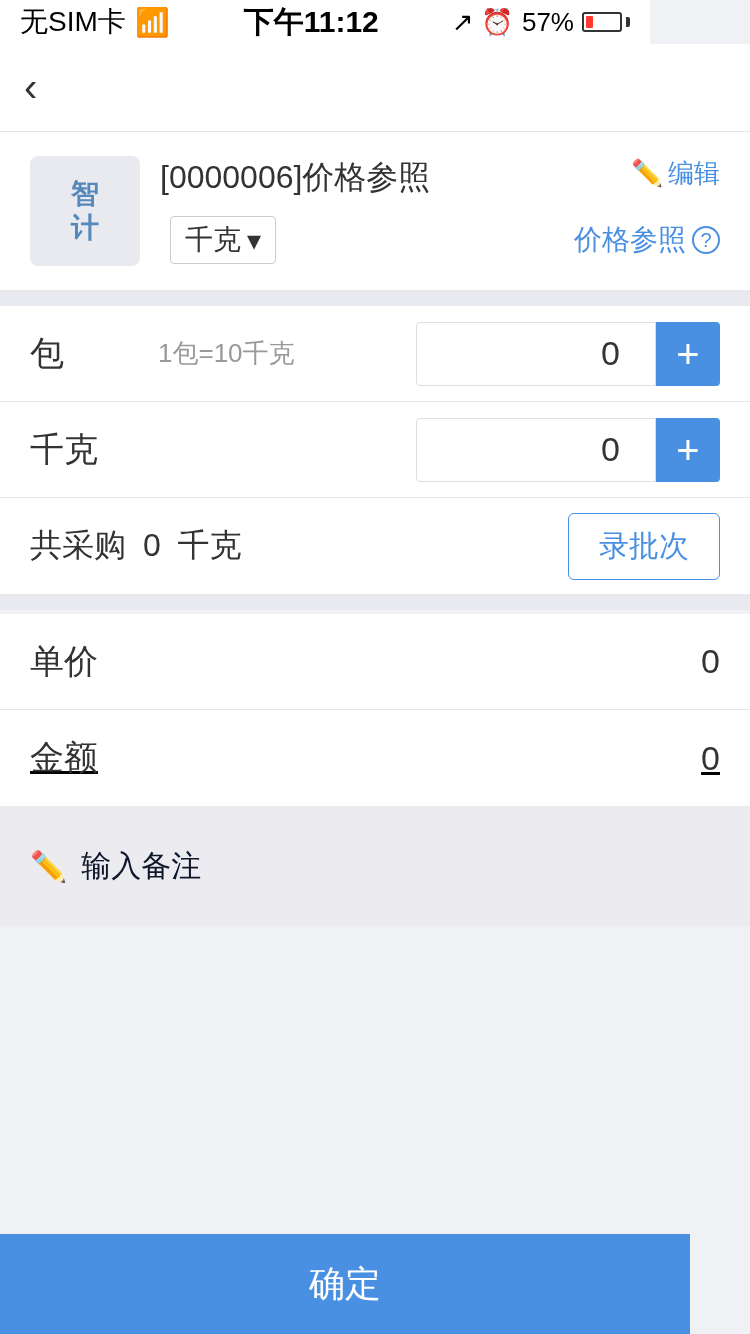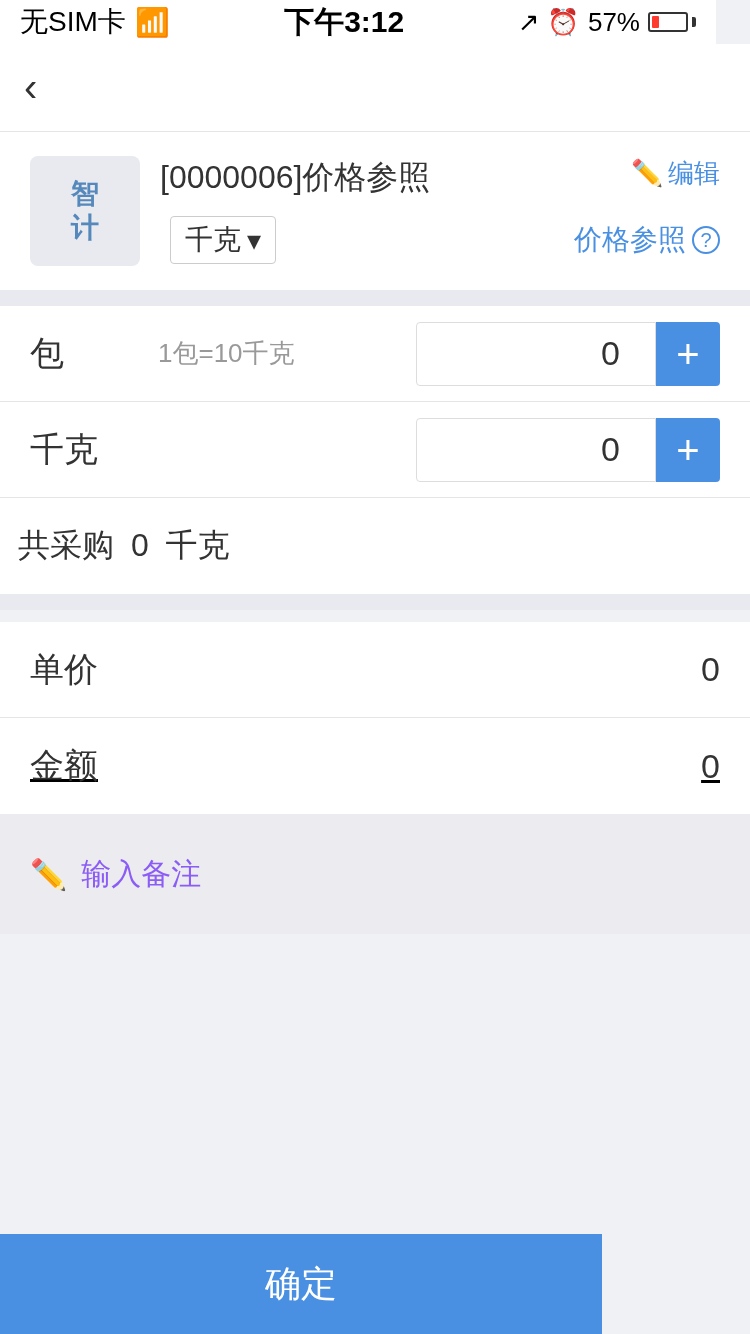--- a/index.html
+++ b/index.html
@@ -7,21 +7,21 @@
     body {
       width: 750px;
       min-height: 1334px;
       font-family: -apple-system, "PingFang SC", "Helvetica Neue", Arial, sans-serif;
       background: #f0f1f5;
       font-size: 32px;
     }
 
     
     .status-bar {
-      width: 716px;
+      width: 650px;
       height: 44px;
       background: #fff;
       display: flex;
       align-items: center;
       justify-content: space-between;
       padding: 0 20px;
       font-size: 28px;
       font-weight: 500;
     }
     .status-left { display: flex; align-items: center; gap: 10px; }
@@ -205,42 +205,42 @@
       justify-content: center;
       cursor: pointer;
       line-height: 1;
     }
 
     
     .summary-row {
       display: flex;
       align-items: center;
       justify-content: space-between;
-      padding: 0 18px;
+      padding: 0 30px;
       height: 96px;
       background: #fff;
     }
     .summary-text {
       font-size: 32px;
       color: #333;
     }
     .batch-btn {
       border: 1px solid #4a90e2;
       border-radius: 6px;
       padding: 12px 30px;
       font-size: 30px;
       color: #4a90e2;
       background: #fff;
       cursor: pointer;
     }
 
     
     .price-section {
       background: #fff;
-      margin-top: 12px;
+      margin-top: 4px;
     }
     .price-row {
       display: flex;
       align-items: center;
       justify-content: space-between;
       padding: 0 30px;
       height: 96px;
       border-bottom: 1px solid #e5e5e5;
     }
     .price-row-label {
@@ -261,36 +261,36 @@
       display: flex;
       align-items: center;
       gap: 14px;
     }
     .note-icon {
       font-size: 30px;
       color: #999;
     }
     .note-placeholder {
       font-size: 30px;
-      color: #8b5cf6;
+      color: #0f172a;
     }
 
     
     .content-body {
       flex: 1;
       background: #f0f1f5;
       min-height: 300px;
     }
 
     
     .confirm-bar {
       position: fixed;
       bottom: 0;
       left: 0;
-      width: 602px;
+      width: 690px;
       height: 100px;
       background: #4a90e2;
       display: flex;
       align-items: center;
       justify-content: center;
       cursor: pointer;
     }
     .confirm-label {
       font-size: 36px;
       color: #fff;
@@ -298,21 +298,21 @@
     }
   </style>
 </head>
 <body>
 
 <div class="status-bar">
   <div class="status-left">
     <span>无SIM卡</span>
     <span>📶</span>
   </div>
-  <div class="status-center">下午3:12</div>
+  <div class="status-center">下午11:12</div>
   <div class="status-right">
     <span>↗</span>
     <span>⏰</span>
     <span>57%</span>
     <div class="battery-icon">
       <div class="battery-body">
         <div class="battery-fill"></div>
       </div>
       <div class="battery-tip"></div>
     </div>
@@ -376,20 +376,21 @@
     </div>
   </div>
 </div>
 
 <div class="summary-row">
   <span class="summary-text">
     <span>共采购</span>
     <span style="margin:0 8px;">0</span>
     <span>千克</span>
   </span>
+  <button class="batch-btn">录批次</button>
 </div>
 
 <div class="section-divider"></div>
 
 <div class="price-section">
   <div class="price-row">
     <span class="price-row-label">单价</span>
     <span class="price-row-value">0</span>
   </div>
   <div class="price-row" style="border-bottom:none;text-decoration:underline;">

